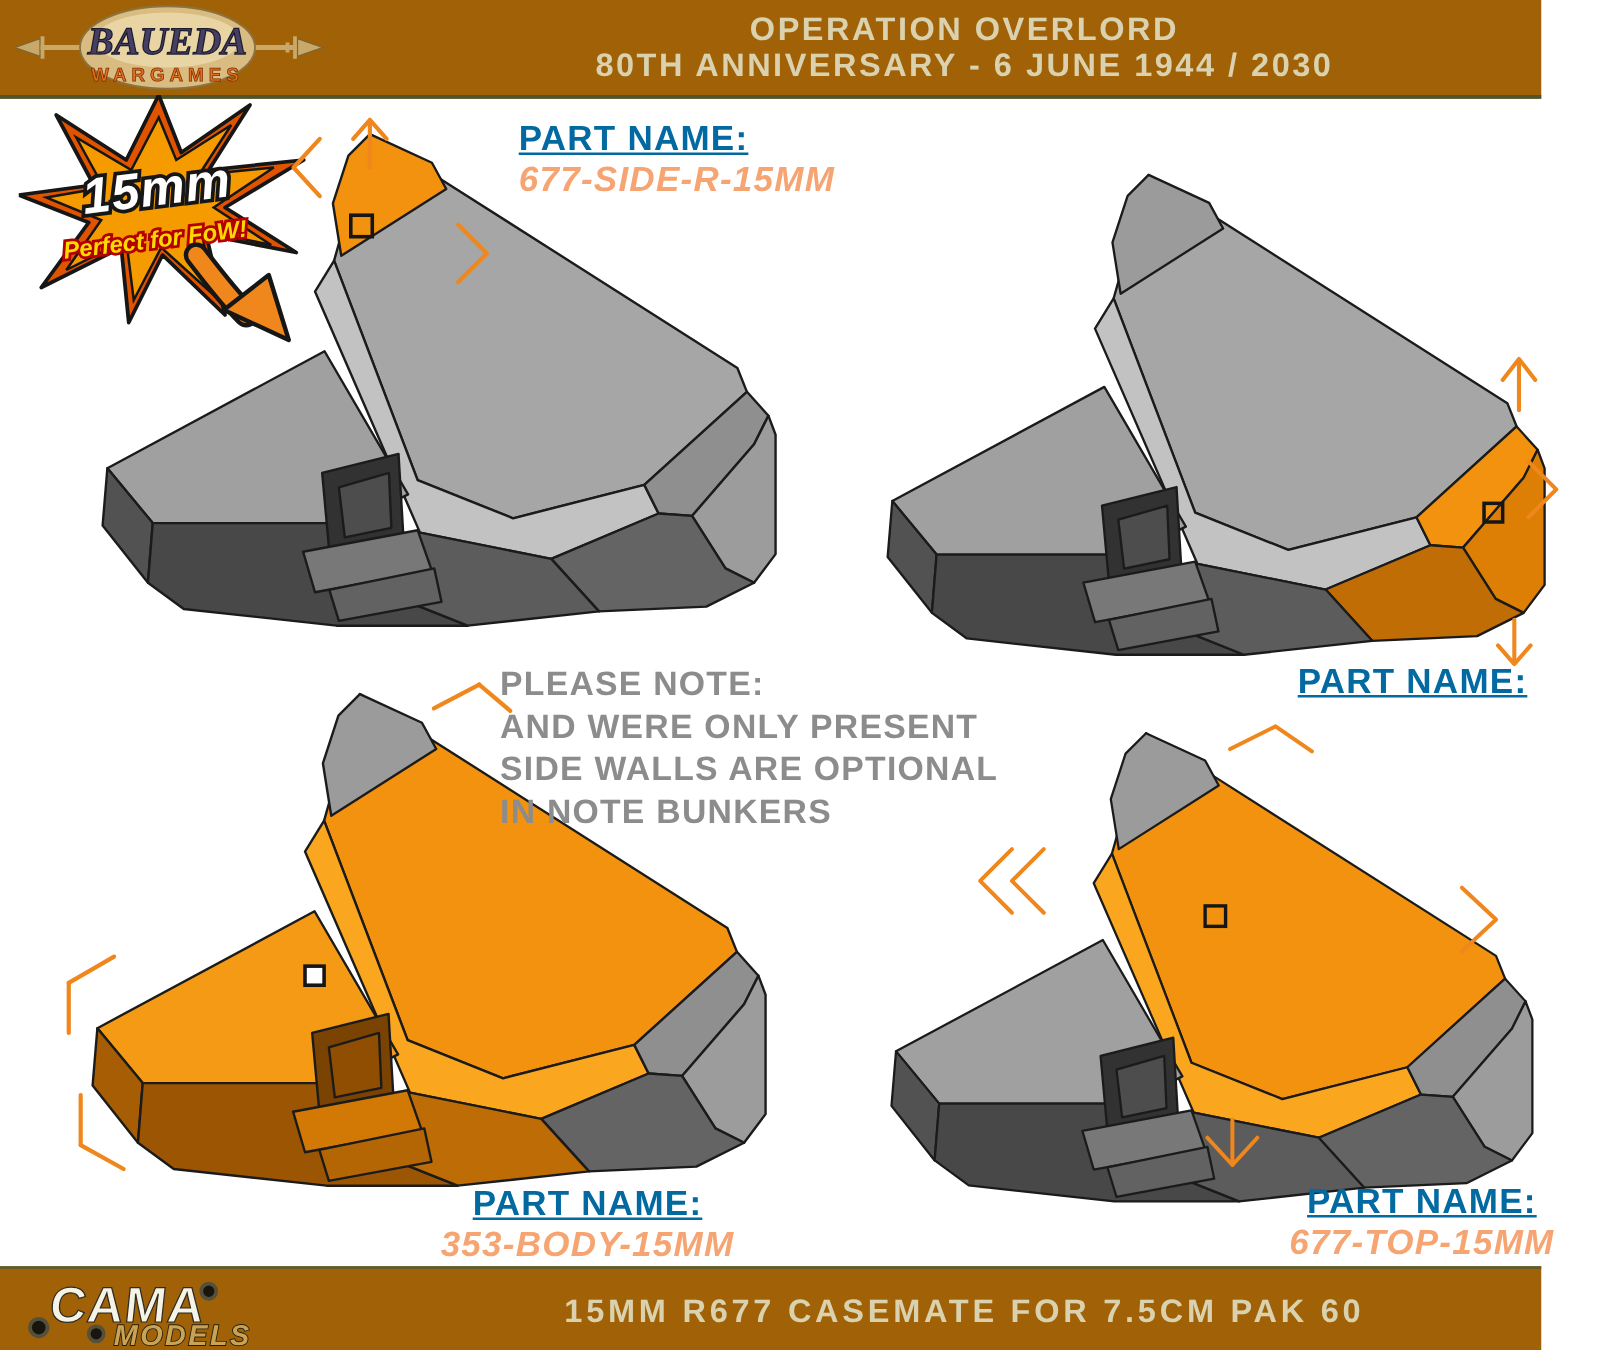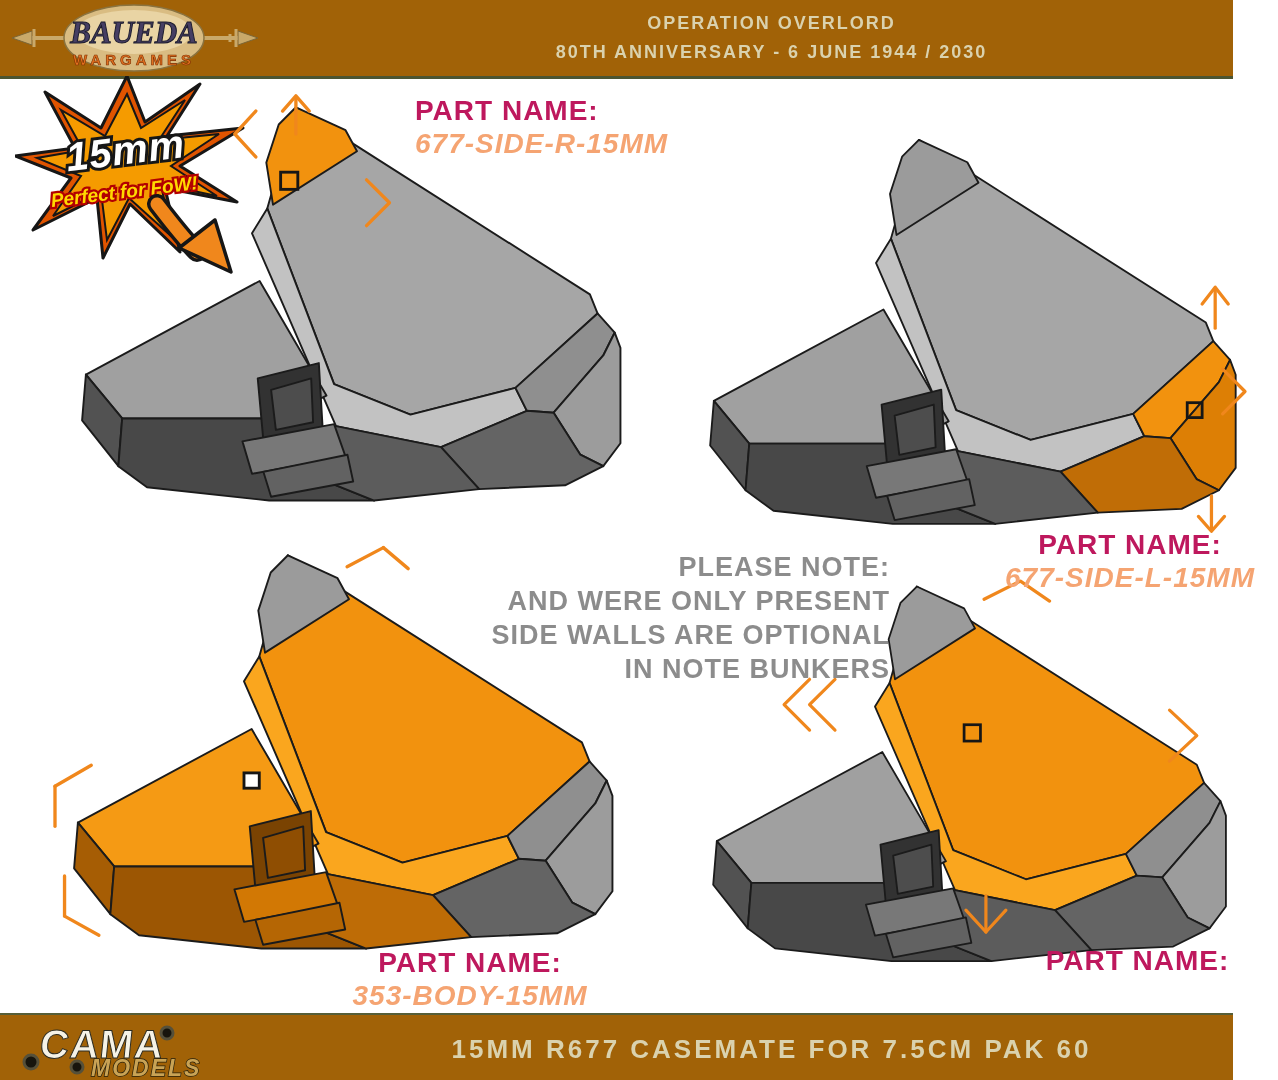--- a/index.html
+++ b/index.html
@@ -7,35 +7,35 @@
     position:relative;width:1278px;height:1080px;overflow:hidden;
     background:#ffffff;font-family:"Liberation Sans",sans-serif;
   }
   
   .bar{position:absolute;left:0;width:1233px;background:#a16207;}
   #header-bar{top:0;height:76px;border-bottom:3px solid #4c5531;}
   #footer-bar{top:1013px;height:67px;border-top:2px solid #565e38;}
   .bar-title{
     position:absolute;left:310px;right:0;top:9px;text-align:center;
     color:#DAD2AE;font-weight:bold;letter-spacing:2px;
-    font-size:18px;line-height:29px;
+    font-size:26px;line-height:29px;
   }
   #footer-caption{
     position:absolute;left:330px;right:20px;top:50%;transform:translateY(-50%);
     text-align:center;color:#DAD2AE;font-weight:bold;
     font-size:26px;letter-spacing:3px;
   }
   
   .part-label{position:absolute;font-weight:bold;font-size:28px;line-height:33px;letter-spacing:1px;}
-  .part-label .t1{color:#be185d;}
+  .part-label .t1{color:#0369a1;text-decoration:underline;}
   .part-label .t2{color:#F5A472;font-style:italic;}
   .centered{text-align:center;}
   #note{
-    position:absolute;left:400px;top:530px;width:490px;text-align:right;
-    color:#8C8C8C;font-weight:bold;font-size:27px;line-height:34px;letter-spacing:1px;margin-top:20px;
+    position:absolute;left:400px;top:530px;width:490px;text-align:left;
+    color:#8C8C8C;font-weight:bold;font-size:27px;line-height:34px;letter-spacing:1px;
   }
   
   .bunker{position:absolute;}
   .casemate-poly{stroke:#1b1b1b;stroke-width:2;stroke-linejoin:round;}
   .dims{stroke:#F0871C;stroke-width:3.5;fill:none;stroke-linecap:round;stroke-linejoin:round;}
   
   .v-grey{
     --roof:#A6A6A6;--apron:#C2C2C2;--apex:#9B9B9B;--rwtop:#8F8F8F;--rwend:#9C9C9C;
     --rwfront:#646464;--front:#5C5C5C;--lwtop:#A0A0A0;--lwfront:#525252;--base:#484848;
     --emb:#323232;--embin:#4D4D4D;--step1:#787878;--step2:#626262;
@@ -159,30 +159,30 @@
     <rect x="330" y="168" width="18" height="18" fill="none" stroke="#161616" stroke-width="3"></rect>
   </svg>
 
   <div class="part-label" style="left:415px;top:94px">
     <div class="t1">PART NAME:</div>
     <div class="t2">677-SIDE-R-15MM</div>
   </div>
 
   <div class="part-label centered" style="left:985px;top:528px;width:290px">
     <div class="t1">PART NAME:</div>
-    <div class="t2">677-SIDE-L-15MM</div>
   </div>
 
   <div class="part-label centered" style="left:320px;top:946px;width:300px">
     <div class="t1">PART NAME:</div>
     <div class="t2">353-BODY-15MM</div>
   </div>
 
   <div class="part-label centered" style="left:1005px;top:944px;width:265px">
     <div class="t1">PART NAME:</div>
+    <div class="t2">677-TOP-15MM</div>
   </div>
 
   <div id="note">
     <div>PLEASE NOTE:</div>
     <div>AND WERE ONLY PRESENT</div>
     <div>SIDE WALLS ARE OPTIONAL</div>
     <div>IN NOTE BUNKERS</div>
   </div>
 
   <div id="footer-bar" class="bar">

